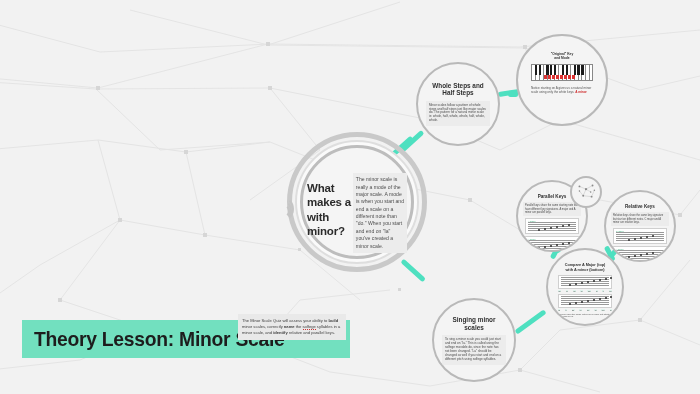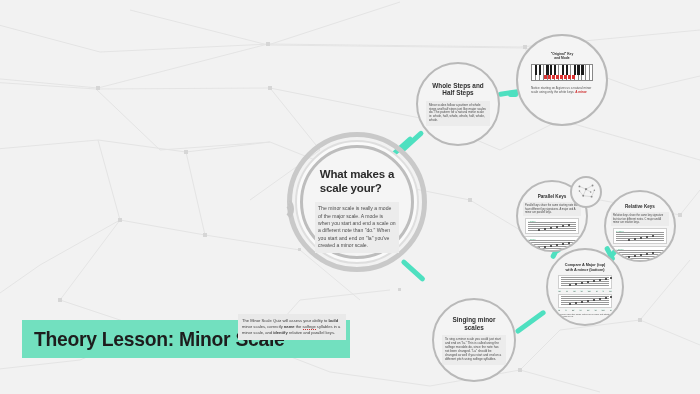--- a/index.html
+++ b/index.html
@@ -20,21 +20,21 @@
   .node .title{font-weight:bold;line-height:1.15;color:#2f2f2f;}
   .node .body{color:#4a4a4a;line-height:1.25;text-align:left;
               background:#ececec;}
 
   
   #hub{left:287px;top:132px;width:140px;height:140px;position:absolute;}
   #hub .ring{position:absolute;border-radius:50%;box-sizing:border-box;}
   #hub .ring1{inset:0;border:5px solid #c9c9c9;}
   #hub .ring2{inset:8px;border:2px solid #dedede;background:#fafafa;}
   #hub .ring3{inset:13px;border:3px solid #bdbdbd;background:#f5f5f5;}
-  #hub-content{position:absolute;inset:20px;display:flex;flex-direction:column;
+  #hub-content{position:absolute;inset:20px;display:flex;flex-direction:row;
                align-items:center;justify-content:center;padding-top:15px;
                box-sizing:border-box;}
   #hub-title{font-size:11.5px;font-weight:bold;line-height:1.25;color:#2b2b2b;
              letter-spacing:-.2px;}
   #hub-body{margin-top:7px;width:84px;font-size:5.1px;line-height:1.45;
             color:#4d4d4d;text-align:left;background:#ececec;padding:3px 3px;
             box-sizing:border-box;}
 
   
   .arc-mark{position:absolute;border-radius:50%;border:2px solid #c5c5c5;
@@ -174,21 +174,21 @@
   <div class="conn" style="left:552px;top:238px;width:14px;transform:rotate(58deg);"></div>
   <div class="conn" style="left:508px;top:92px;width:10px;transform:rotate(0deg);"></div>
 
   <div id="hub">
     <div class="ring ring1"></div>
     <div class="ring ring2"></div>
     <div class="ring ring3"></div>
     <div id="hub-content">
       <div id="hub-title">
         <span>What makes a</span><br>
-        <span>scale your?</span>
+        <span>with minor?</span>
       </div>
       <div id="hub-body">The minor scale is really a mode of the major scale. A mode is when you start and end a scale on a different note than "do." When you start and end on "la" you've created a minor scale.</div>
     </div>
   </div>
 
   <div class="arc-mark" style="left:268px;top:196px;width:22px;height:22px;"></div>
   <div class="arc-mark" style="left:272px;top:200px;width:16px;height:16px;"></div>
   <div class="arc-mark" style="left:276px;top:204px;width:10px;height:10px;"></div>
 
   <div class="node" id="n-whole">

